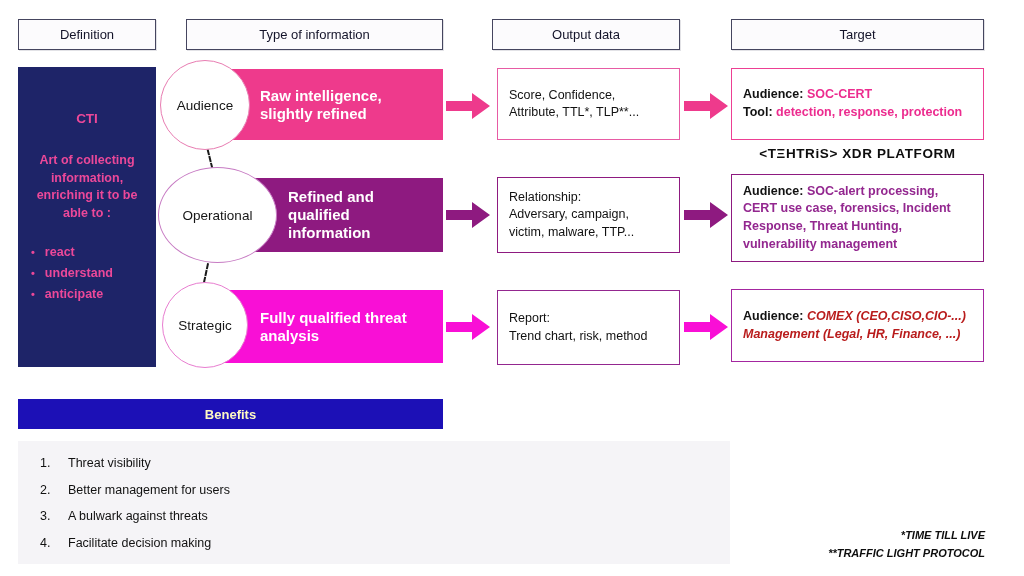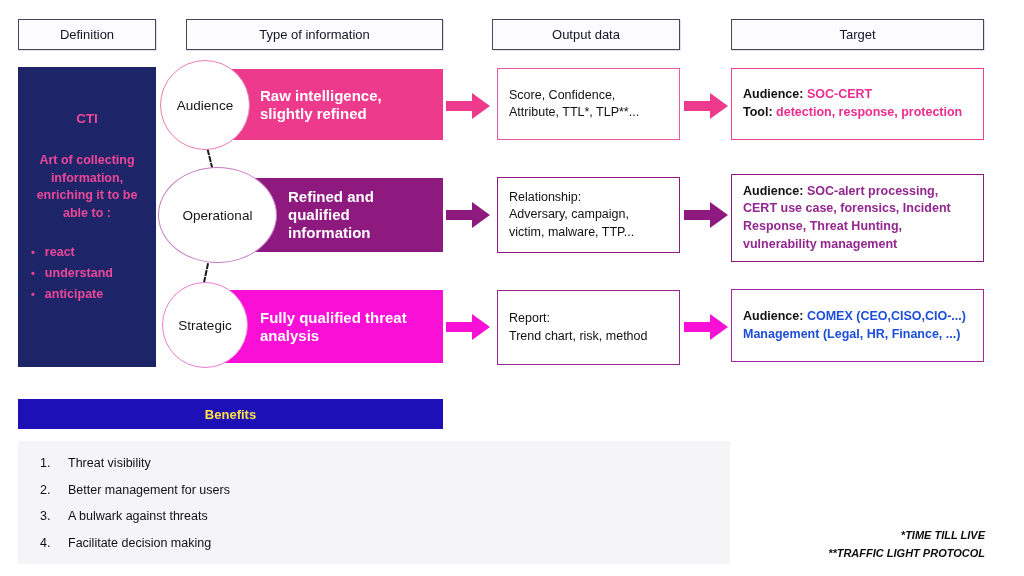--- a/index.html
+++ b/index.html
@@ -61,31 +61,31 @@
   
   .tbox { position:absolute; background:#ffffff; font-size:12.5px; color:#111; padding:8px 11px;
           line-height:1.42; display:flex; flex-direction:column; justify-content:center; }
   .tbox-1 { left:731px; top:68px;  width:253px; height:72px; border:1.4px solid #ED3F93; }
   .tbox-2 { left:731px; top:174px; width:253px; height:88px; border:1.4px solid #8E1A80; }
   .tbox-3 { left:731px; top:289px; width:253px; height:73px; border:1.4px solid #A426A0; }
   .lbl { font-weight:700; color:#111; }
   .val { font-weight:600; }
   .val-pink    { color:#EC2C8F; }
   .val-purple  { color:#93278F; }
-  .val-magenta { color:#1d4ed8; }
+  .val-magenta { color:#b91c1c;font-style:italic; }
   .prewrap { white-space:pre-line; }
 
   
   .logo { position:absolute; left:731px; top:146px; width:253px; text-align:center;
           font-weight:800; font-size:13.5px; letter-spacing:.6px; color:#0d0d0d; white-space:nowrap; }
 
   
   .benefits-bar { position:absolute; left:18px; top:399px; width:425px; height:30px; background:#1C10B6;
                   display:flex; align-items:center; justify-content:center; }
-  .benefits-bar span { color:#fde047; font-size:13px; font-weight:600; }
+  .benefits-bar span { color:#fef9c3; font-size:13px; font-weight:600; }
   .panel { position:absolute; left:18px; top:441px; width:712px; height:123px; background:#F5F4F7;
            padding:15px 0 0 22px; }
   .pitem { display:flex; font-size:12.5px; color:#111; margin-bottom:12.5px; }
   .pitem .num { width:28px; }
 
   
   .footnotes { position:absolute; right:39px; top:527px; text-align:right; font-style:italic;
                font-weight:600; font-size:11px; line-height:1.6; color:#0d0d0d; }
 </style>
 </head>
@@ -200,20 +200,24 @@
   </div>
 
   <div class="tbox tbox-3">
     <div>
       <span class="lbl">Audience:</span>
       <span class="val val-magenta prewrap">COMEX (CEO,CISO,CIO-...)
 Management (Legal, HR, Finance, ...)</span>
     </div>
   </div>
 
+  <div class="logo">
+    <span>&lt;TΞHTRiS&gt;</span>
+    <span>XDR PLATFORM</span>
+  </div>
 
   <div class="benefits-bar">
     <span>Benefits</span>
   </div>
 
   <div class="panel">
     <div class="pitem">
       <span class="num">1.</span>
       <span>Threat visibility</span>
     </div>

